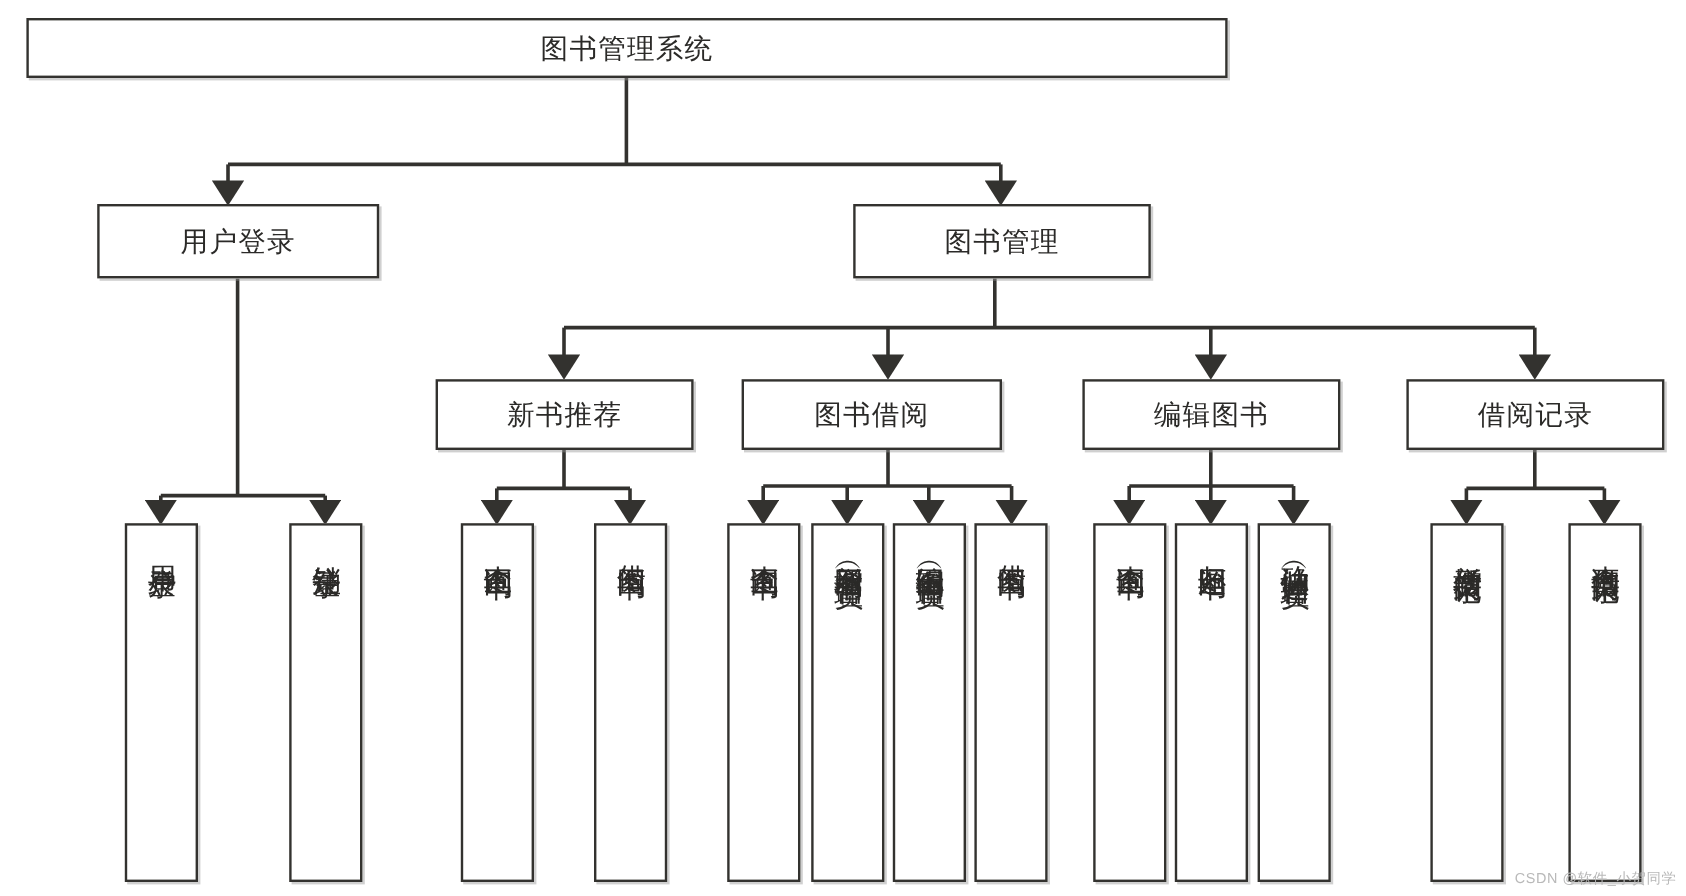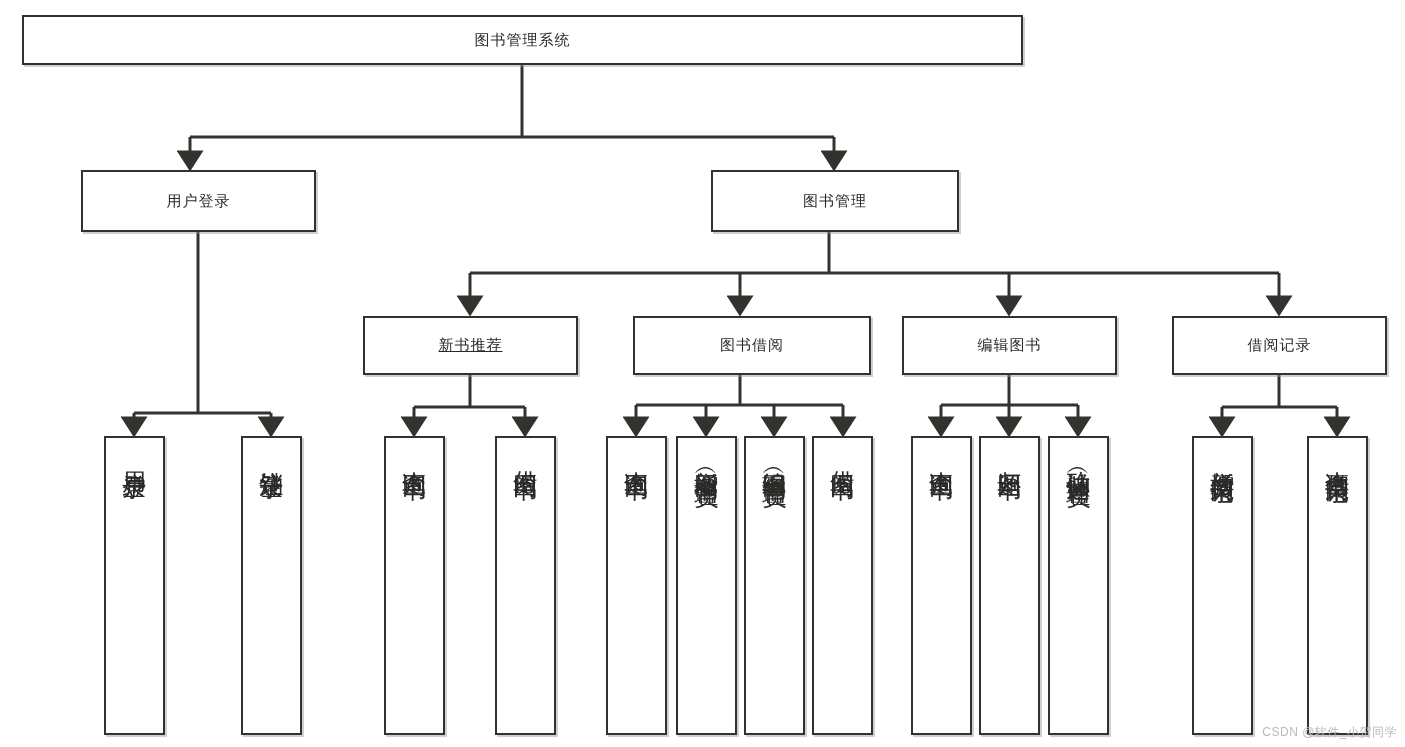--- a/index.html
+++ b/index.html
@@ -18,21 +18,21 @@
     box-sizing:border-box;
     background:#ffffff;
     border:2.5px solid #33322f;
     display:flex;
     align-items:center;
     justify-content:center;
     color:#2b2a28;
     box-shadow:2px 2px 0 rgba(150,150,150,.45);
   }
   .node.h{
-    font-size:15px;
+    font-size:23px;
     letter-spacing:1px;
   }
   .node.v{
     align-items:flex-start;
     justify-content:center;
     padding-top:14px;
   }
   .vtext{
     writing-mode:vertical-rl;
     text-orientation:upright;
@@ -111,24 +111,24 @@
     <span>图书管理系统</span>
   </div>
 
   <div class="node h" style="left:81px;top:170px;width:235px;height:62px;">
     <span>用户登录</span>
   </div>
   <div class="node h" style="left:711px;top:170px;width:248px;height:62px;">
     <span>图书管理</span>
   </div>
 
-  <div class="node h" style="left:363px;top:316px;width:215px;height:59px;text-decoration:underline;">
+  <div class="node h" style="left:363px;top:316px;width:215px;height:59px;">
     <span>新书推荐</span>
   </div>
-  <div class="node h" style="left:633px;top:316px;width:238px;height:59px;">
+  <div class="node h" style="left:618px;top:316px;width:217px;height:59px;">
     <span>图书借阅</span>
   </div>
   <div class="node h" style="left:902px;top:316px;width:215px;height:59px;">
     <span>编辑图书</span>
   </div>
   <div class="node h" style="left:1172px;top:316px;width:215px;height:59px;">
     <span>借阅记录</span>
   </div>
 
   <div class="node v" style="left:104px;top:436px;width:61px;height:299px;">

